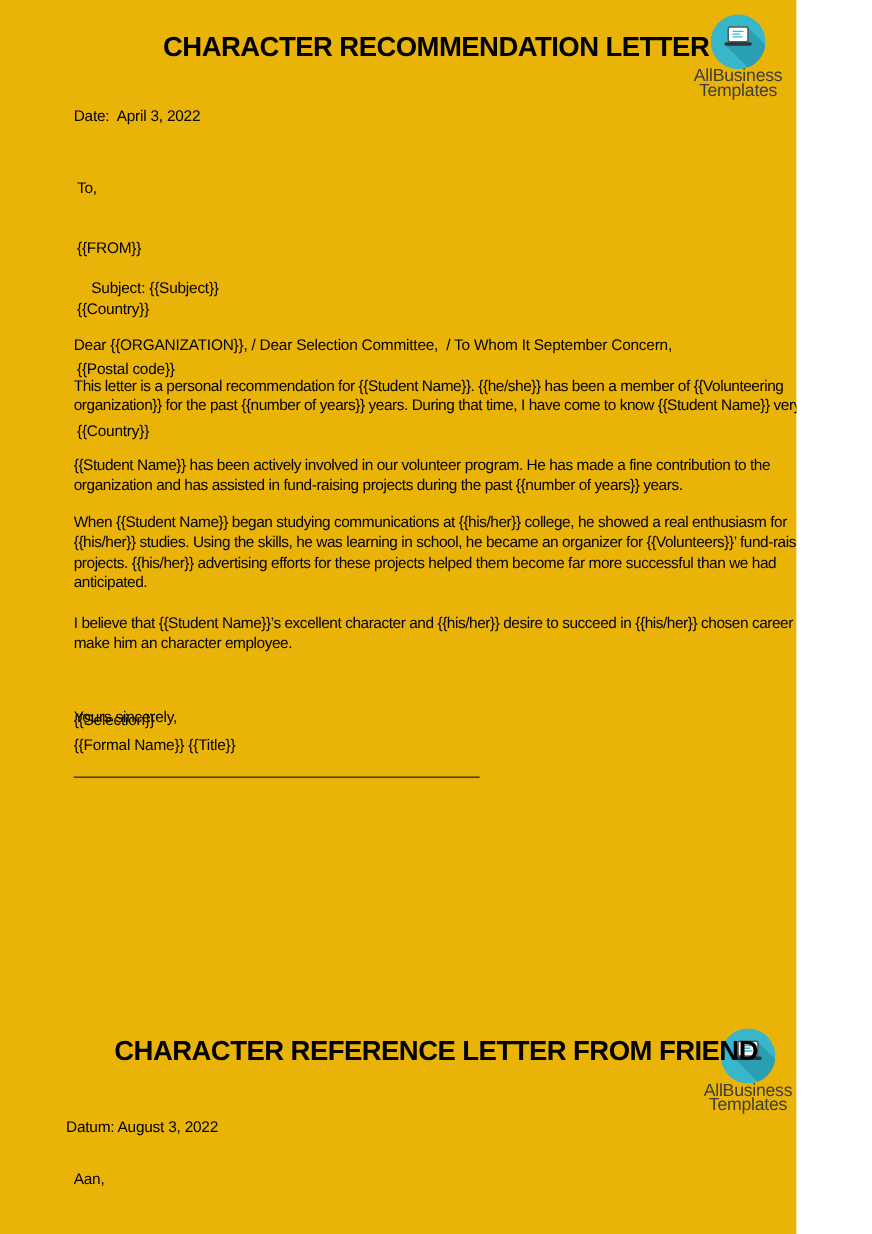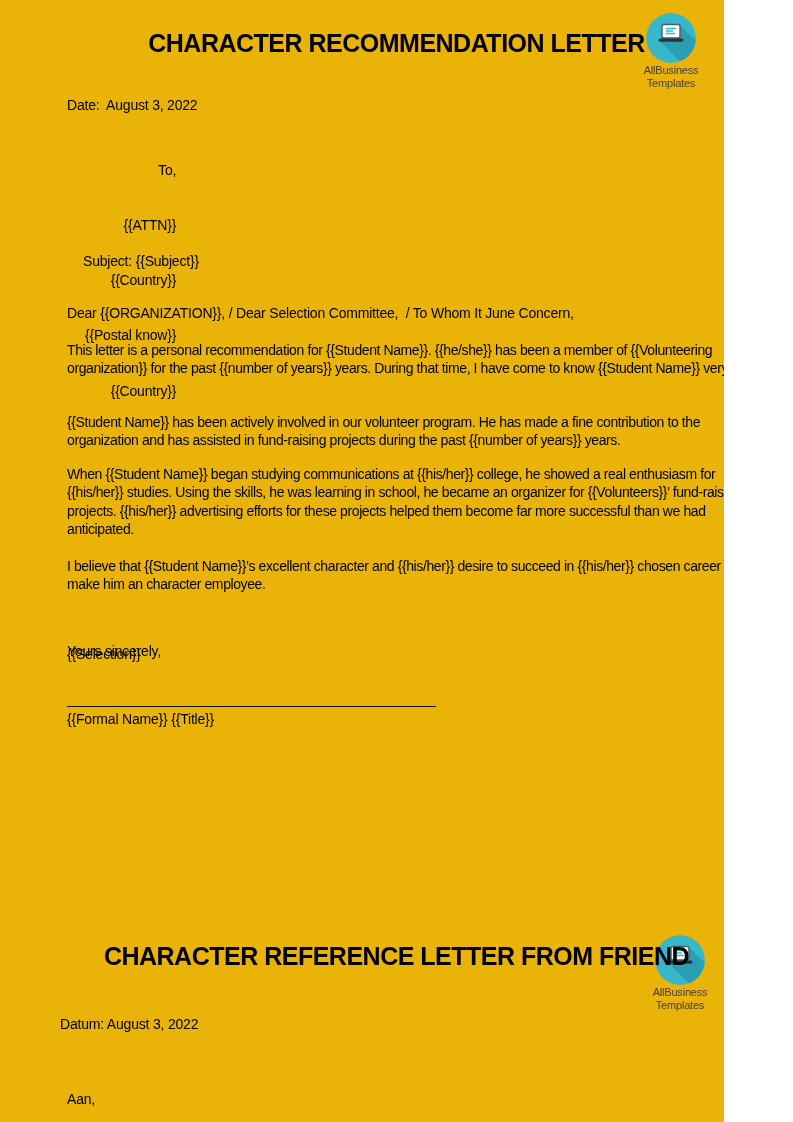--- a/index.html
+++ b/index.html
@@ -37,21 +37,21 @@
   .logo {
     display: flex;
     flex-direction: column;
     align-items: center;
     width: 84px;
     z-index: 1;
   }
   .logo svg { width: 50px; height: 50px; display: block; }
   .logo-text {
     margin-top: 1px;
-    font-size: 11px;
+    font-size: 16px;
     line-height: 12.5px;
     letter-spacing: -0.2px;
     color: #3d3d3d;
     text-align: center;
   }
   .sigline {
     width: 369px;
     border-top: 1.5px solid #111111;
   }
 </style>
@@ -78,49 +78,49 @@
         <line x1="20" y1="20.5" x2="29" y2="20.5" stroke="#38b6ca" stroke-width="1.3"></line>
         <rect x="12.5" y="25.5" width="25" height="3.2" rx="1.6" fill="#2f3338"></rect>
       </g>
     </svg>
     <div class="logo-text">
       <div>AllBusiness</div>
       <div>Templates</div>
     </div>
   </div>
 
-  <div class="abs t" style="top:96px;left:67px;">Date:  August 3, 2022</div>
+  <div class="abs t" style="top:96px;left:67px;">Date:  April 3, 2022</div>
 
-  <div class="abs t" style="top:124px;left:85px;text-align:right;">
+  <div class="abs t" style="top:124px;left:70px;">
     <div>To,</div>
-    <div>{{ATTN}}</div>
+    <div>{{FROM}}</div>
     <div>{{Country}}</div>
-    <div>{{Postal know}}</div>
+    <div>{{Postal code}}</div>
     <div>{{Country}}</div>
   </div>
 
   <div class="abs t" style="top:252px;left:83px;">Subject: {{Subject}}</div>
 
-  <div class="abs t" style="top:304px;left:67px;">Dear {{ORGANIZATION}}, / Dear Selection Committee,  / To Whom It June Concern,</div>
+  <div class="abs t" style="top:304px;left:67px;">Dear {{ORGANIZATION}}, / Dear Selection Committee,  / To Whom It September Concern,</div>
 
   <div class="abs t para" style="top:341px;left:67px;">This letter is a personal recommendation for {{Student Name}}. {{he/she}} has been a member of {{Volunteering organization}} for the past {{number of years}} years. During that time, I have come to know {{Student Name}} very well.</div>
 
   <div class="abs t para" style="top:413px;left:67px;">{{Student Name}} has been actively involved in our volunteer program. He has made a fine contribution to the organization and has assisted in fund-raising projects during the past {{number of years}} years.</div>
 
   <div class="abs t para" style="top:465px;left:67px;">When {{Student Name}} began studying communications at {{his/her}} college, he showed a real enthusiasm for {{his/her}} studies. Using the skills, he was learning in school, he became an organizer for {{Volunteers}}’ fund-raising projects. {{his/her}} advertising efforts for these projects helped them become far more successful than we had anticipated.</div>
 
   <div class="abs t para" style="top:557px;left:67px;">I believe that {{Student Name}}’s excellent character and {{his/her}} desire to succeed in {{his/her}} chosen career will make him an character employee.</div>
 
   <div class="abs t" style="top:610px;left:67px;margin-top:32px;">Yours sincerely,</div>
 
   <div class="abs t" style="top:645px;left:67px;">{{Selection}}</div>
 
   <div class="abs sigline" style="top:706px;left:67px;"></div>
 
-  <div class="abs t" style="top:710px;left:67px;">{{Formal Name}} {{Title}}</div>
+  <div class="abs t" style="top:668px;left:67px;">{{Formal Name}} {{Title}}</div>
 
   <div class="abs title" style="top:941px;">CHARACTER REFERENCE LETTER FROM FRIEND</div>
 
   <div class="abs logo" style="left:638px;top:935px;">
     <svg viewBox="0 0 50 50">
       <defs>
           <clipPath id="logoclip2">
             <circle cx="25" cy="25" r="25"></circle>
           </clipPath>
         </defs>
@@ -135,15 +135,15 @@
       </g>
     </svg>
     <div class="logo-text">
       <div>AllBusiness</div>
       <div>Templates</div>
     </div>
   </div>
 
   <div class="abs t" style="top:1015px;left:60px;">Datum: August 3, 2022</div>
 
-  <div class="abs t" style="top:1062px;left:67px;margin-top:28px;">Aan,</div>
+  <div class="abs t" style="top:1062px;left:67px;">Aan,</div>
 
 </div>
 
 </body></html>

